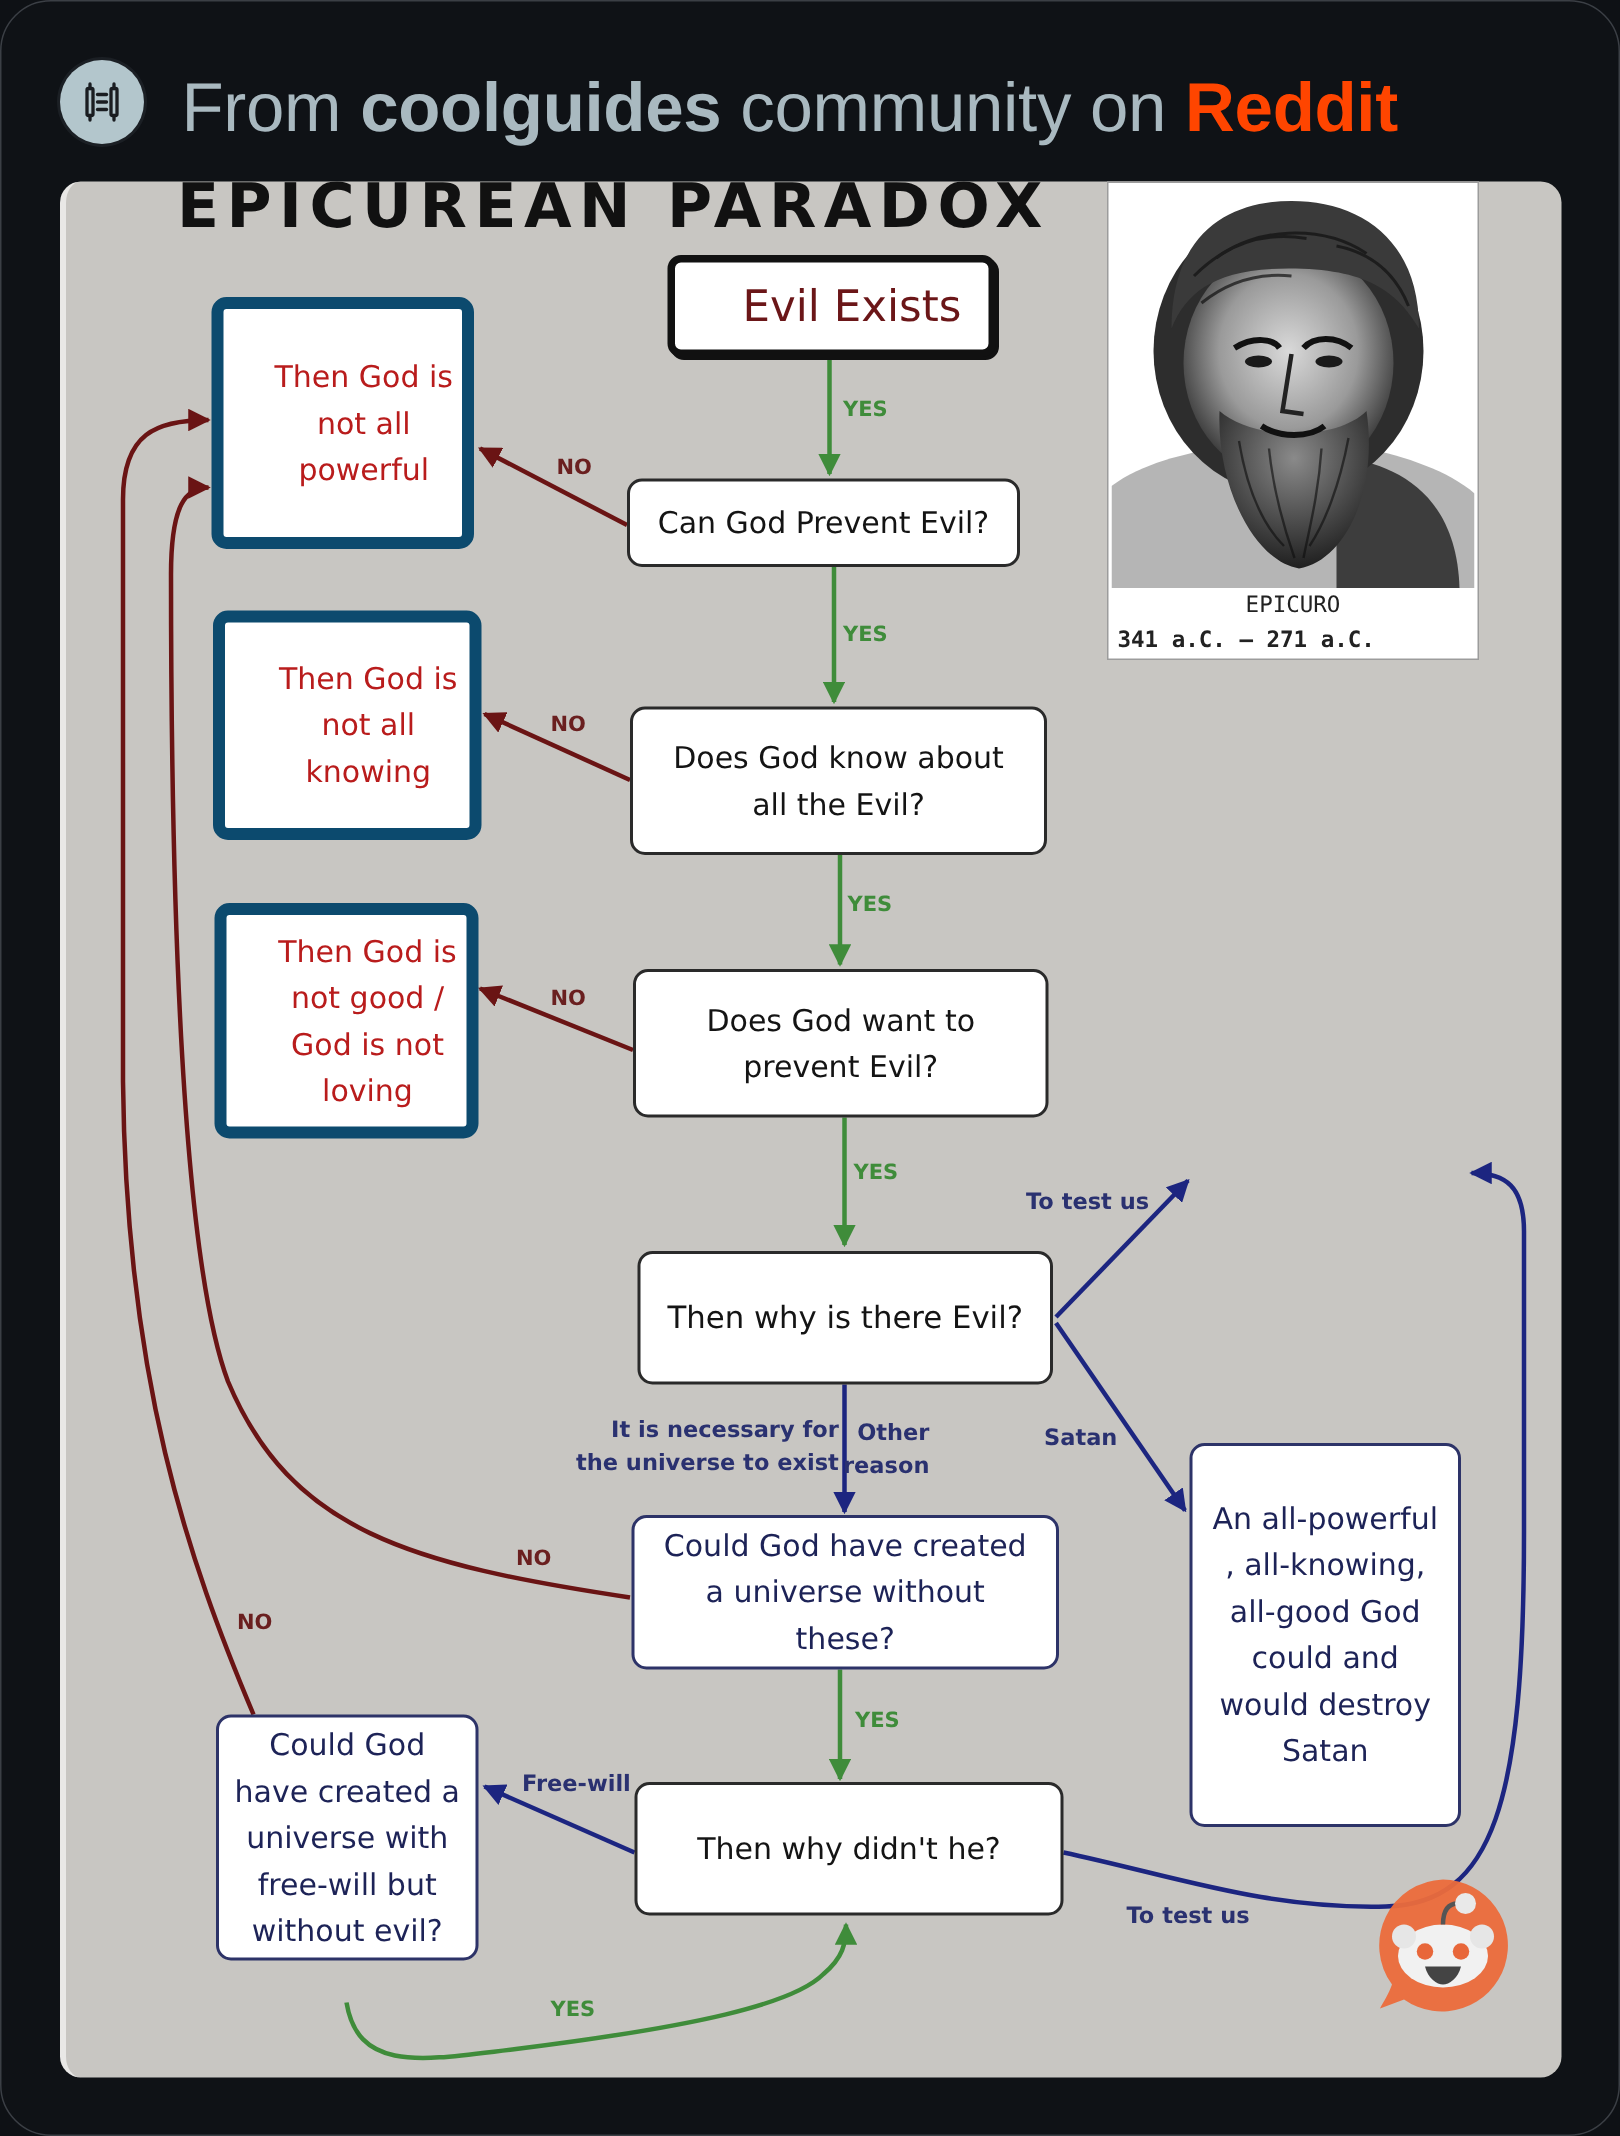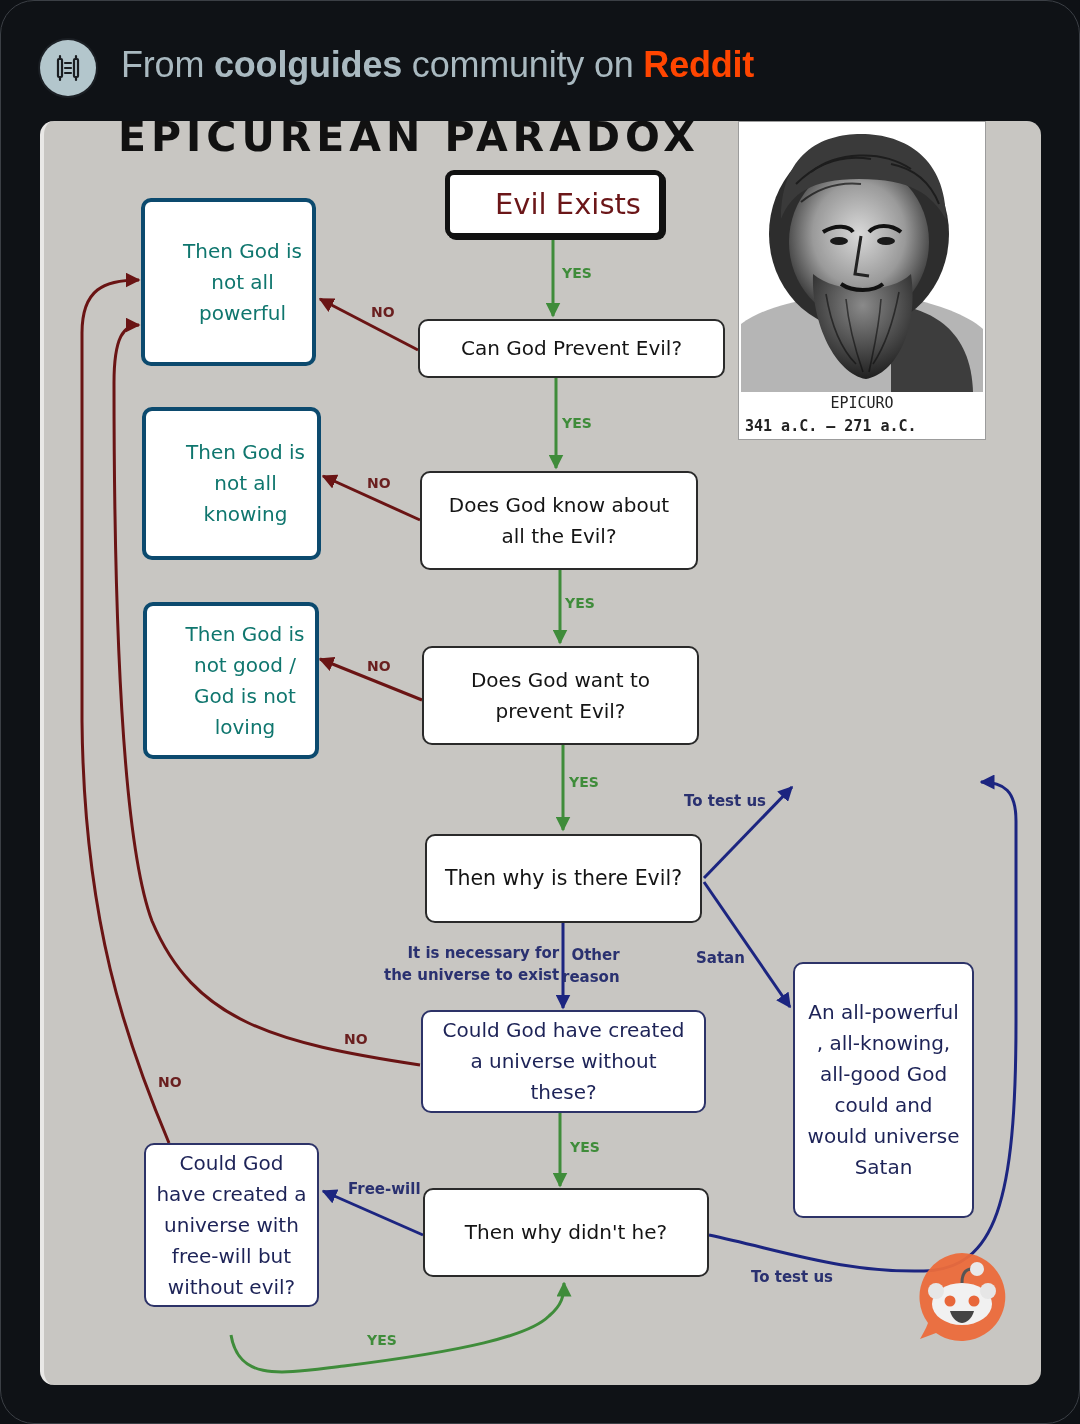--- a/index.html
+++ b/index.html
@@ -1,30 +1,30 @@
 <!DOCTYPE html>
 <html><head>
 <meta charset="utf-8">
 <style>
   html,body{margin:0;padding:0;}
   body{width:1080px;height:1424px;background:#0e1115;position:relative;overflow:hidden;font-family:"DejaVu Sans",sans-serif;}
   .card{position:absolute;left:0;top:0;width:1078px;height:1422px;border:1px solid #3b3f45;border-radius:34px;background:#0f1216;}
   .hdr-icon{position:absolute;left:40px;top:40px;width:56px;height:56px;border-radius:50%;background:#b3c6cc;box-shadow:0 0 0 2px #1b1f24;}
   .hdr-icon svg{position:absolute;left:14px;top:14px;}
-  .hdr-text{position:absolute;left:121px;top:44px;font-family:"Liberation Sans",sans-serif;font-size:36px;color:#a9b9c0;white-space:nowrap;letter-spacing:-0.2px;}
+  .hdr-text{position:absolute;left:121px;top:44px;font-family:"Liberation Sans",sans-serif;font-size:46px;color:#a9b9c0;white-space:nowrap;letter-spacing:-0.2px;}
   .hdr-text b{font-weight:700;color:#a9b9c0;}
   .hdr-text .brand{color:#ff4500;font-weight:700;}
   .panel{position:absolute;left:40px;top:121px;width:1001px;height:1264px;background:#c8c6c2;border-radius:14px;overflow:hidden;border-left:4px solid #e9e8e6;box-sizing:border-box;}
   .title{position:absolute;left:74px;top:-8px;font-family:"DejaVu Sans",sans-serif;font-weight:700;font-size:41px;letter-spacing:5px;color:#111;white-space:nowrap;}
   .portrait{position:absolute;left:694px;top:0;width:248px;height:319px;background:#fff;border:1px solid #9c9c9c;box-sizing:border-box;}
   .portrait svg{position:absolute;left:2px;top:2px;}
   .p-name{position:absolute;left:0;width:100%;top:272px;text-align:center;font-family:"DejaVu Sans Mono",monospace;font-size:15px;color:#222;}
   .p-dates{position:absolute;left:6px;top:295px;font-family:"DejaVu Sans Mono",monospace;font-weight:700;font-size:15px;color:#222;white-space:nowrap;}
   .box{position:absolute;background:#fff;box-sizing:border-box;border-radius:10px;display:flex;align-items:center;justify-content:center;text-align:center;white-space:pre-line;font-size:20px;line-height:31px;}
-  .box.red{border:4px solid #0c4a6e;color:#0f766e;padding-left:28px;}
+  .box.red{border:8px solid #0c4a6e;color:#b91c1c;padding-left:28px;}
   .box.blk{border:2px solid #2a2a2a;color:#141414;}
   .box.blue{border:2px solid #2d3368;color:#1d2357;}
   .box.start{border:5px solid #111;border-radius:9px;color:#6b1618;font-size:29px;box-shadow:2px 2px 0 #111;}
   .lbl{position:absolute;font-weight:700;font-size:14px;white-space:pre;line-height:22px;}
   .lbl.g{color:#3f8c3a;} .lbl.r{color:#6a1f1f;} .lbl.b{color:#2a3170;font-size:15px;}
   svg.edges{position:absolute;left:0;top:0;}
 </style>
 </head>
 <body>
 
@@ -123,41 +123,41 @@
     <g stroke="#1c2580" stroke-width="3" fill="none" marker-end="url(#ab)">
       <line x1="519" y1="802" x2="519" y2="887"></line>
       <line x1="660" y1="757" x2="748" y2="666"></line>
       <line x1="660" y1="761" x2="746" y2="886"></line>
       <line x1="379" y1="1114" x2="279" y2="1070"></line>
       <path d="M665,1114 C740,1130 800,1152 880,1150 C952,1148 972,1080 972,900 L972,700 C972,670 960,661 937,661"></path>
     </g>
   </svg>
 
   <div class="box start" style="left:401px;top:49px;width:219px;height:68px;padding-left:27px;">Evil Exists</div>
-  <div class="box blk" style="left:374px;top:198px;width:307px;height:59px;">Can God Prevent Evil?</div>
+  <div class="box blk" style="left:374px;top:198px;width:262px;height:59px;">Can God Prevent Evil?</div>
   <div class="box red" style="left:97px;top:77px;width:175px;height:168px;">Then God is
 not all
 powerful</div>
   <div class="box red" style="left:98px;top:286px;width:179px;height:153px;">Then God is
 not all
 knowing</div>
   <div class="box blk" style="left:376px;top:350px;width:278px;height:99px;">Does God know about
 all the Evil?</div>
   <div class="box red" style="left:99px;top:481px;width:176px;height:157px;">Then God is
 not good /
 God is not
 loving</div>
   <div class="box blk" style="left:378px;top:525px;width:277px;height:99px;">Does God want to
 prevent Evil?</div>
   <div class="box blk" style="left:381px;top:713px;width:277px;height:89px;font-size:20.5px;">Then why is there Evil?</div>
   <div class="box blue" style="left:749px;top:841px;width:181px;height:256px;">An all-powerful
 , all-knowing,
 all-good God
 could and
-would universe
+would destroy
 Satan</div>
   <div class="box blk" style="left:379px;top:1067px;width:286px;height:89px;">Then why didn't he?</div>
   <div class="box blue" style="left:377px;top:889px;width:285px;height:103px;">Could God have created
 a universe without
 these?</div>
   <div class="box blue" style="left:100px;top:1022px;width:175px;height:164px;">Could God
 have created a
 universe with
 free-will but
 without evil?</div>

